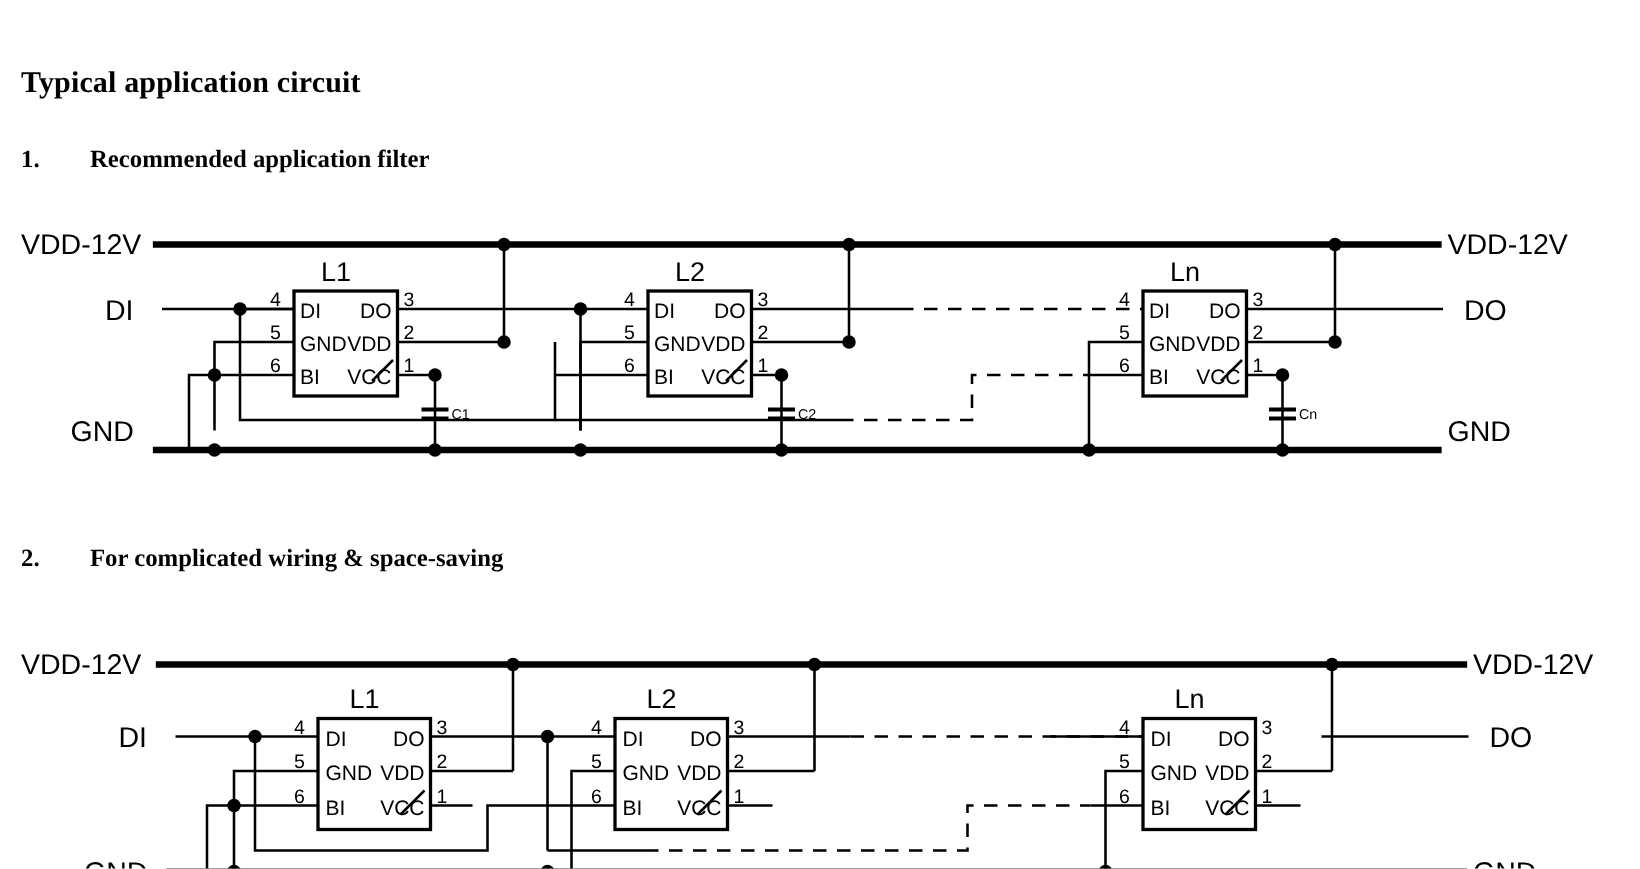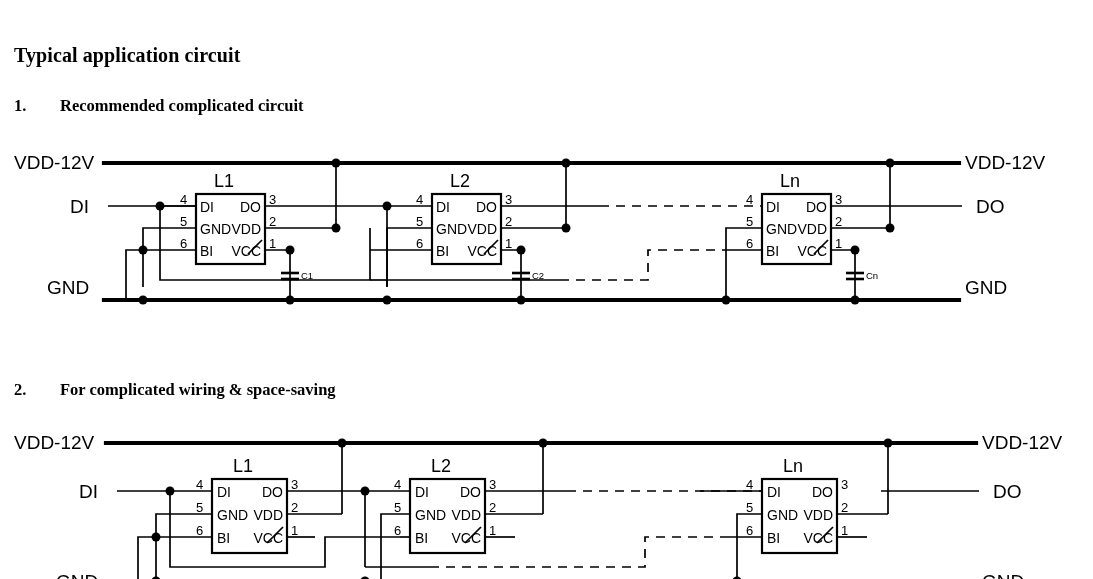--- a/index.html
+++ b/index.html
@@ -107,21 +107,21 @@
   }
 </style>
 </head>
 <body>
 
 <div class="page">
 
   <div class="h-title">Typical application circuit</div>
 
   <div class="h-item" style="left:14px; top:60px;">
-    <span class="num">1.</span><span>Recommended complicated circuit</span>
+    <span class="num">1.</span><span>Recommended application filter</span>
   </div>
 
   <svg class="sch" style="top:106px;" width="1093" height="175" viewBox="0 0 1093 175">
 
     <text class="rail-label" x="14" y="27">VDD-12V</text>
     <text class="rail-label" x="965" y="27">VDD-12V</text>
     <text class="rail-label" x="70" y="71">DI</text>
     <text class="rail-label" x="976" y="71">DO</text>
     <text class="rail-label" x="47" y="152">GND</text>
     <text class="rail-label" x="965" y="152">GND</text>
@@ -259,21 +259,21 @@
     </g>
 
     <circle class="node" cx="726" cy="158" r="4.5"></circle>
     <circle class="node" cx="855" cy="108" r="4.5"></circle>
     <circle class="node" cx="855" cy="158" r="4.5"></circle>
     <circle class="node" cx="890" cy="21" r="4.5"></circle>
     <circle class="node" cx="890" cy="86" r="4.5"></circle>
   </svg>
 
 
-  <div class="h-item" style="left:14px; top:344px;">
+  <div class="h-item" style="left:14px; top:326px;">
     <span class="num">2.</span><span>For complicated wiring &amp; space-saving</span>
   </div>
 
   <svg class="sch" style="top:388px;" width="1093" height="191" viewBox="0 0 1093 191">
 
     <text class="rail-label" x="14" y="25">VDD-12V</text>
     <text class="rail-label" x="982" y="25">VDD-12V</text>
     <text class="rail-label" x="79" y="74">DI</text>
     <text class="rail-label" x="993" y="74">DO</text>
     <text class="rail-label" x="56" y="164">GND</text>

